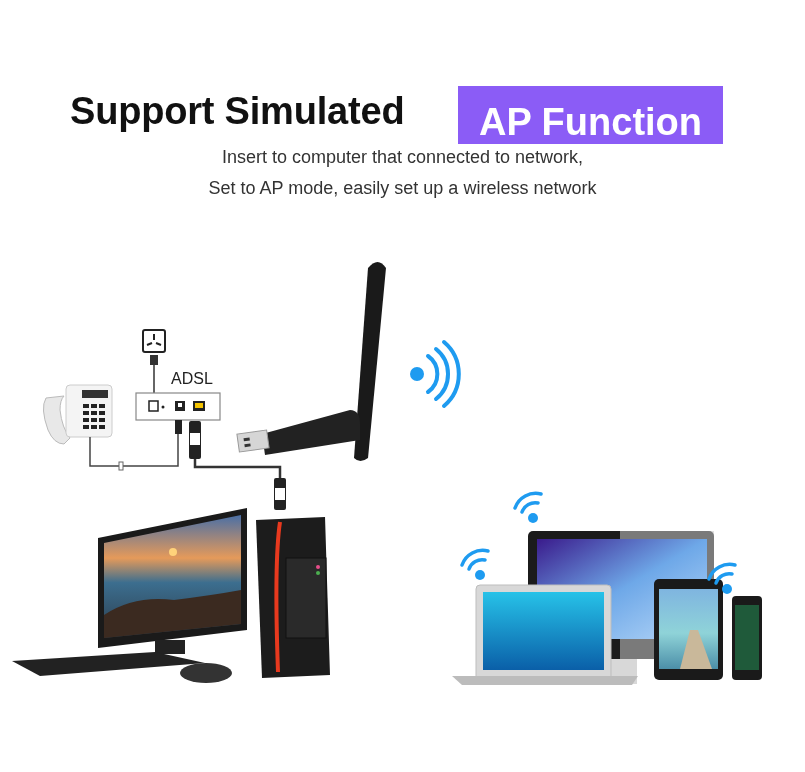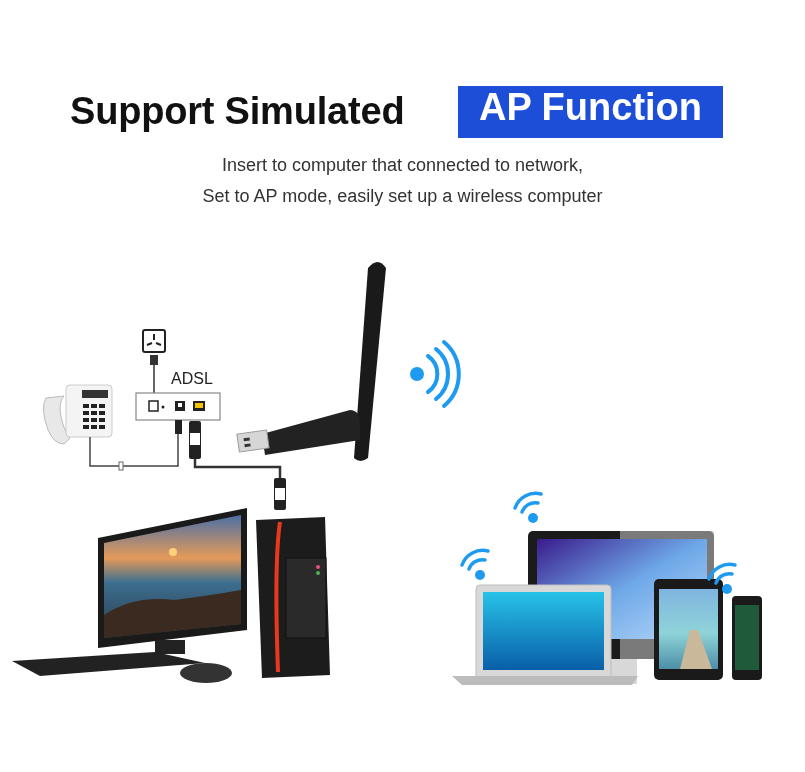--- a/index.html
+++ b/index.html
@@ -1,39 +1,39 @@
 <!DOCTYPE html>
 <html><head>
 <meta charset="utf-8">
 <style>
   html, body { margin: 0; padding: 0; background: #ffffff; }
   body { width: 805px; height: 772px; position: relative; overflow: hidden; font-family: "Liberation Sans", sans-serif; }
   .abs { position: absolute; }
 
   .headline { left: 0; top: 46px; width: 805px; height: 66px; margin-top: 36px; }
   .headline-black { position: absolute; left: 70px; top: 8px; font-weight: bold; font-size: 38px; color: #111; letter-spacing: -0.2px; white-space: nowrap; }
-  .headline-badge { position: absolute; left: 458px; top: 4px; width: 265px; height: 52px; background: #1d4ed8; color: #fff; font-weight: bold; font-size: 38px; display: flex; align-items: flex-start; justify-content: center; white-space: nowrap; }
+  .headline-badge { position: absolute; left: 458px; top: 4px; width: 265px; height: 58px; background: #8b5cf6; color: #fff; font-weight: bold; font-size: 38px; display: flex; align-items: flex-end; justify-content: center; white-space: nowrap; }
 
-  .subtitle { left: 0; top: 150px; width: 805px; text-align: center; color: #333; font-size: 18px; line-height: 31px; }
+  .subtitle { left: 0; top: 142px; width: 805px; text-align: center; color: #333; font-size: 18px; line-height: 31px; }
 
   .wifi-blue { fill: none; stroke: #1e9bf0; stroke-linecap: round; }
 </style>
 </head>
 <body>
 
 <div class="abs headline">
   <span class="headline-black">Support Simulated</span>
   <div class="headline-badge">
     <span>AP Function</span>
   </div>
 </div>
 
 <div class="abs subtitle">
   <div>Insert to computer that connected to network,</div>
-  <div>Set to AP mode, easily set up a wireless computer</div>
+  <div>Set to AP mode, easily set up a wireless network</div>
 </div>
 
 <svg class="abs" style="left:0;top:240px" width="805" height="532" viewBox="0 240 805 532">
 
   <g>
     <rect x="143" y="330" width="22" height="22" rx="2" fill="#fff" stroke="#222" stroke-width="2"></rect>
     <line x1="154" y1="334" x2="154" y2="340" stroke="#222" stroke-width="2"></line>
     <line x1="147" y1="345" x2="152" y2="343" stroke="#222" stroke-width="2"></line>
     <line x1="161" y1="345" x2="156" y2="343" stroke="#222" stroke-width="2"></line>
     <rect x="150" y="355" width="8" height="10" fill="#333"></rect>

